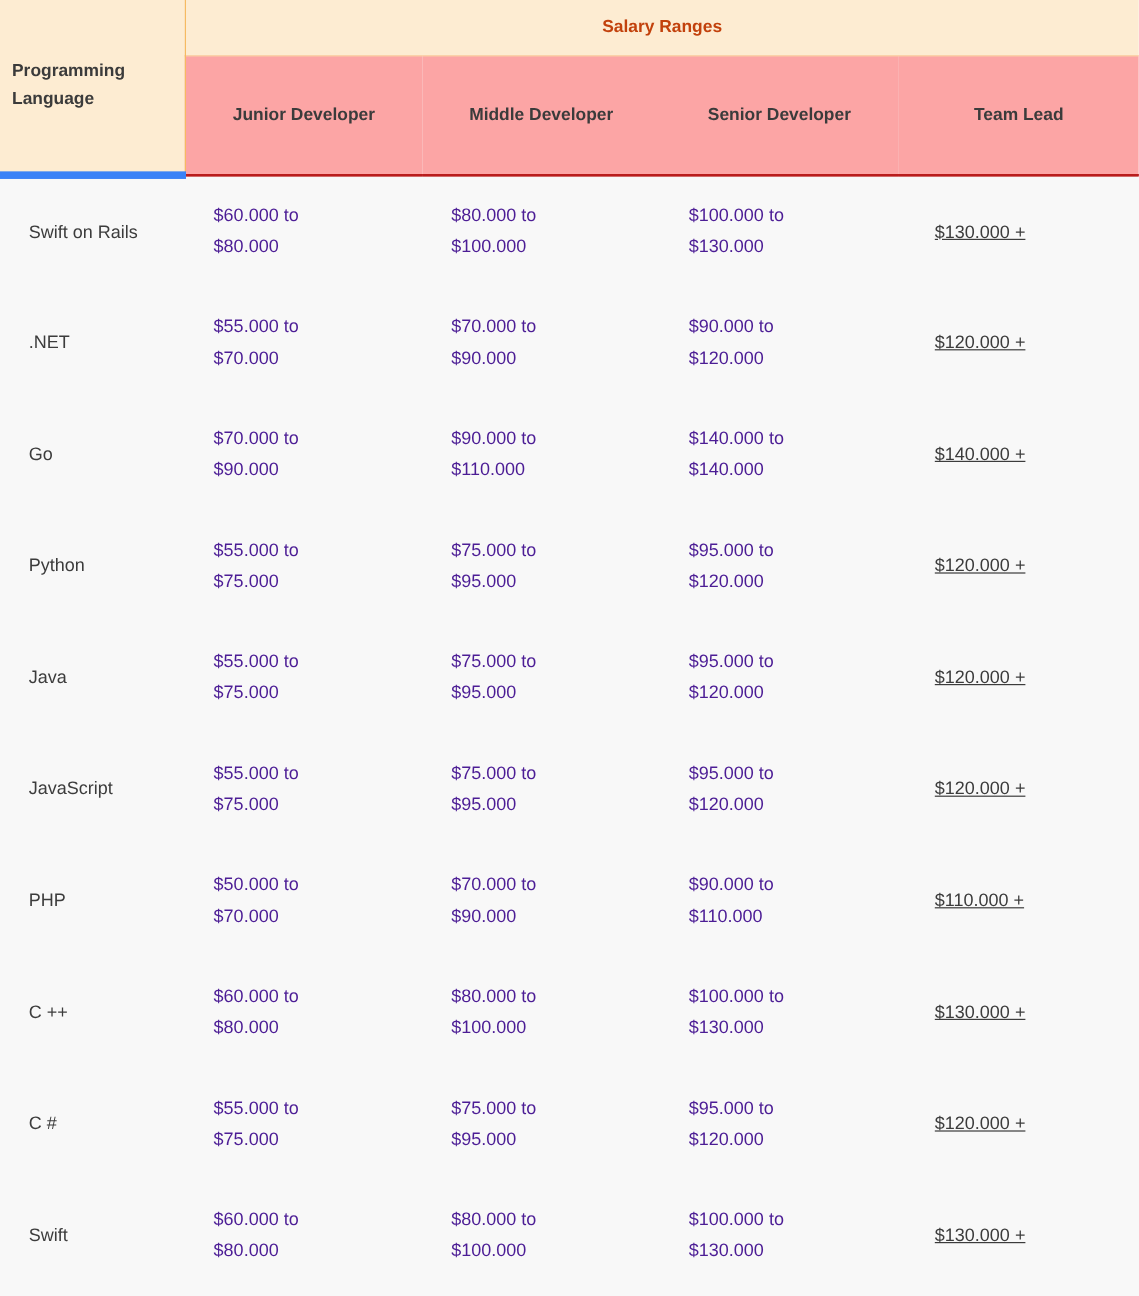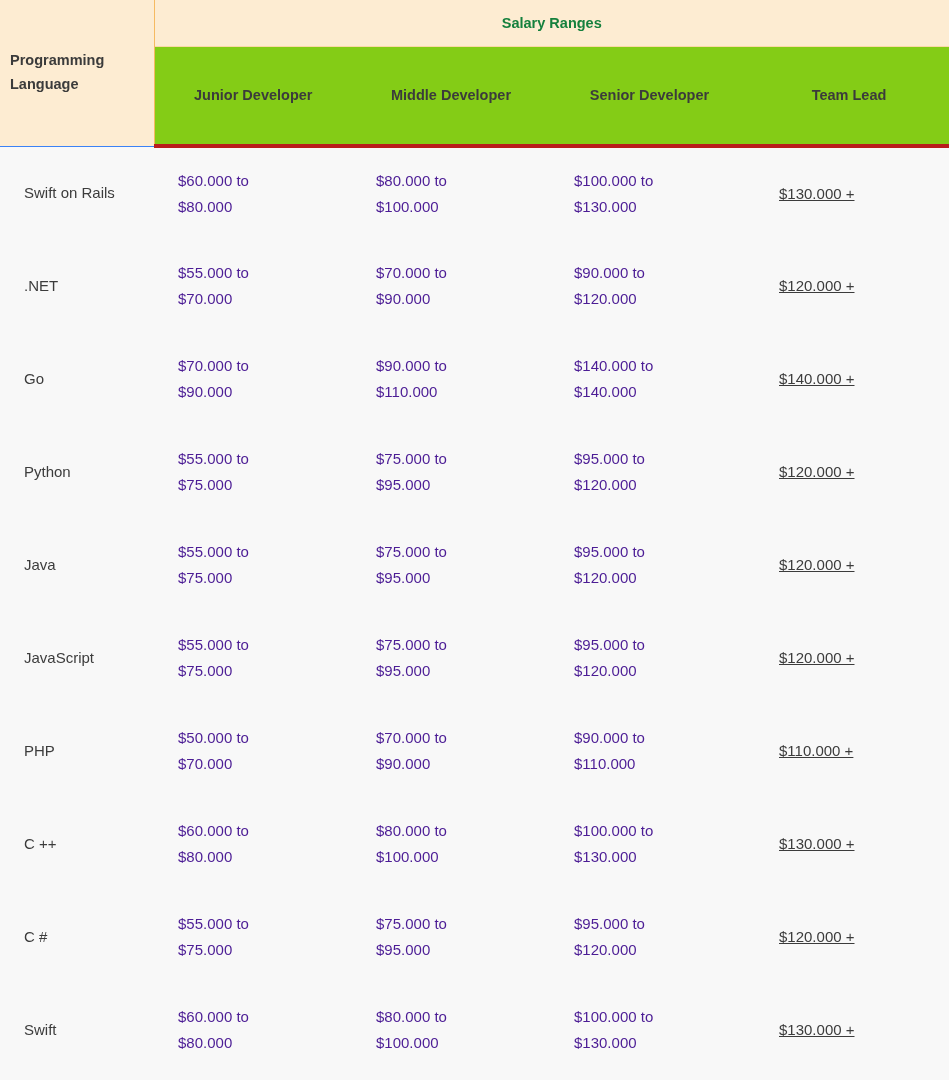--- a/index.html
+++ b/index.html
@@ -17,48 +17,48 @@
   .salary-table {
     width: 949px;
     border-collapse: collapse;
     table-layout: fixed;
   }
 
   .corner-cell {
     width: 154px;
     background: #fdecd2;
     border-right: 1px solid #f6ba61;
-    border-bottom: 1px solid #3b82f6;
+    border-bottom: 6px solid #3b82f6;
     padding: 0 0 0 10px;
     vertical-align: middle;
     text-align: left;
     font-size: 14.5px;
     font-weight: 700;
     line-height: 1.62;
     color: #3b3b3b;
     height: 146px;
     box-sizing: border-box;
   }
 
   .group-cell {
     background: #fdecd2;
     border-bottom: 1px solid #fbd9a6;
     height: 46px;
     text-align: center;
     vertical-align: middle;
     font-size: 14.5px;
     font-weight: 700;
-    color: #15803d;
+    color: #c2410c;
     padding: 0;
     box-sizing: border-box;
   }
 
   .sub-cell {
-    background: #84cc16;
-    border-bottom: 4px solid #b91c1c;
+    background: #fca5a5;
+    border-bottom: 2px solid #b91c1c;
     height: 100px;
     text-align: center;
     vertical-align: middle;
     font-size: 14.5px;
     font-weight: 700;
     color: #3b3b3b;
     padding: 0;
     box-sizing: border-box;
   }
 

